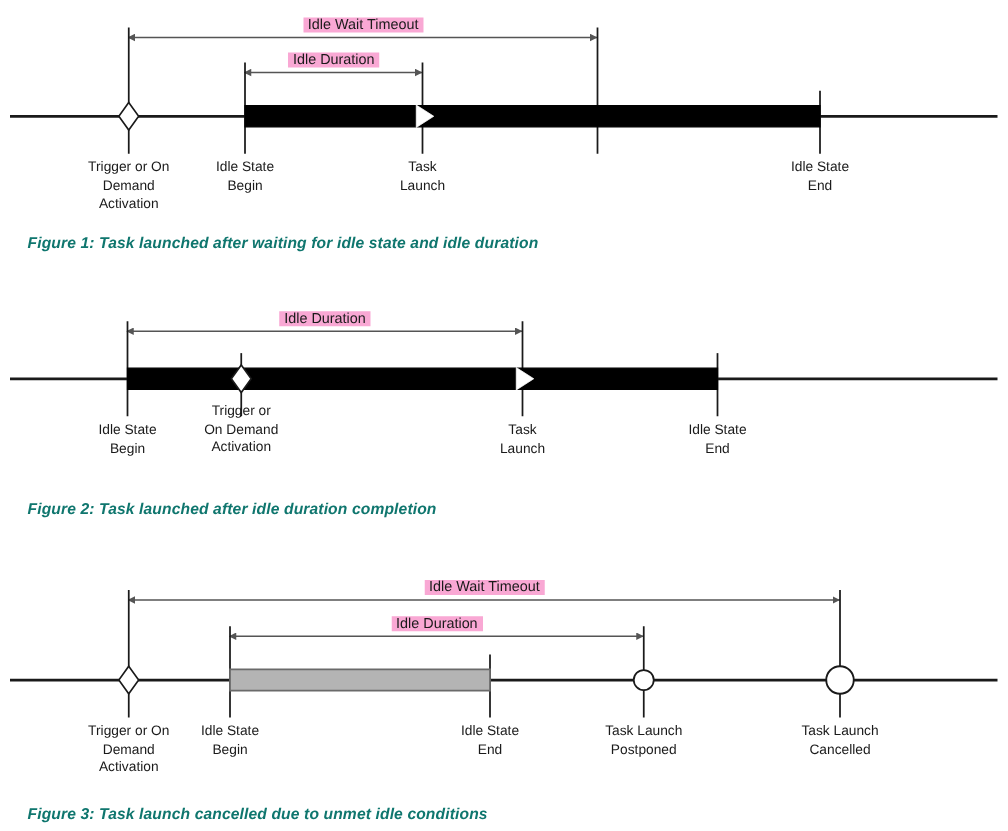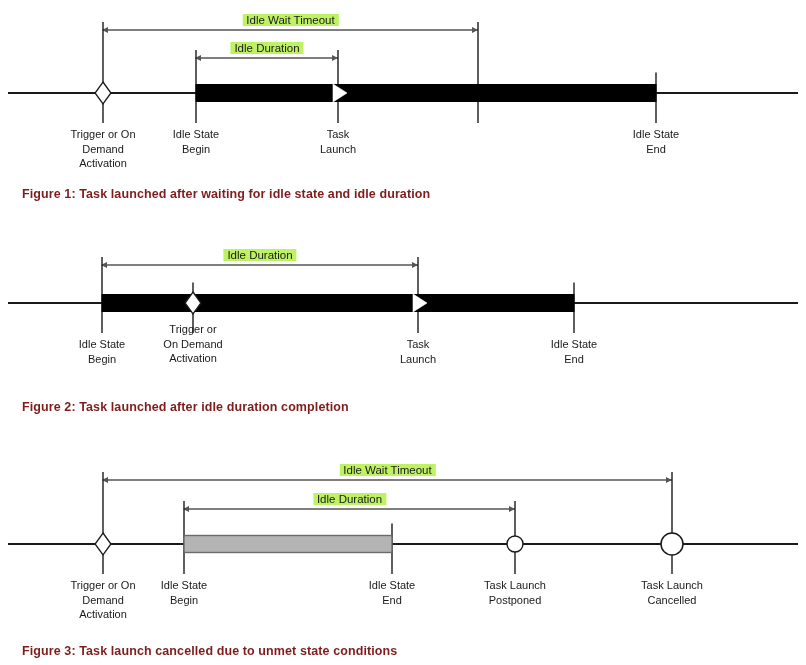--- a/index.html
+++ b/index.html
@@ -19,42 +19,43 @@
     position: absolute;
     left: 0;
     width: 806px;
   }
   .svg-layer {
     display: block;
   }
   .caption {
     position: absolute;
     left: 22px;
+    font-style: italic;
     font-weight: bold;
     font-size: 12.5px;
-    color: #7f1d1d;
+    color: #0f766e;
     white-space: nowrap;
     letter-spacing: 0.1px;
   }
   .tick-label {
     position: absolute;
     font-size: 11px;
     line-height: 14.5px;
     text-align: center;
     color: #1a1a1a;
     white-space: pre-line;
     transform: translateX(-50%);
   }
   .span-label {
     position: absolute;
     font-size: 11.5px;
     color: #1a1a1a;
     white-space: nowrap;
     transform: translateX(-50%);
-    background: #bef264;
+    background: #f9a8d4;
     padding: 0 4px;
   }
 </style>
 </head>
 <body>
 
 <div id="diagram-root">
     <div class="figure" style="top: 0px;">
       <svg width="806" height="665" class="svg-layer" style="position:absolute;left:0;top:0;pointer-events:none;">
         <defs>
@@ -151,15 +152,15 @@
 Demand
 Activation</div>
       <div class="tick-label" style="left: 184px; top: 578px;">Idle State
 Begin</div>
       <div class="tick-label" style="left: 392px; top: 578px;">Idle State
 End</div>
       <div class="tick-label" style="left: 515px; top: 578px;">Task Launch
 Postponed</div>
       <div class="tick-label" style="left: 672px; top: 578px;">Task Launch
 Cancelled</div>
-      <div class="caption" style="top: 644px;">Figure 3: Task launch cancelled due to unmet state conditions</div>
+      <div class="caption" style="top: 644px;">Figure 3: Task launch cancelled due to unmet idle conditions</div>
     </div>
   </div>
 
 </body></html>

